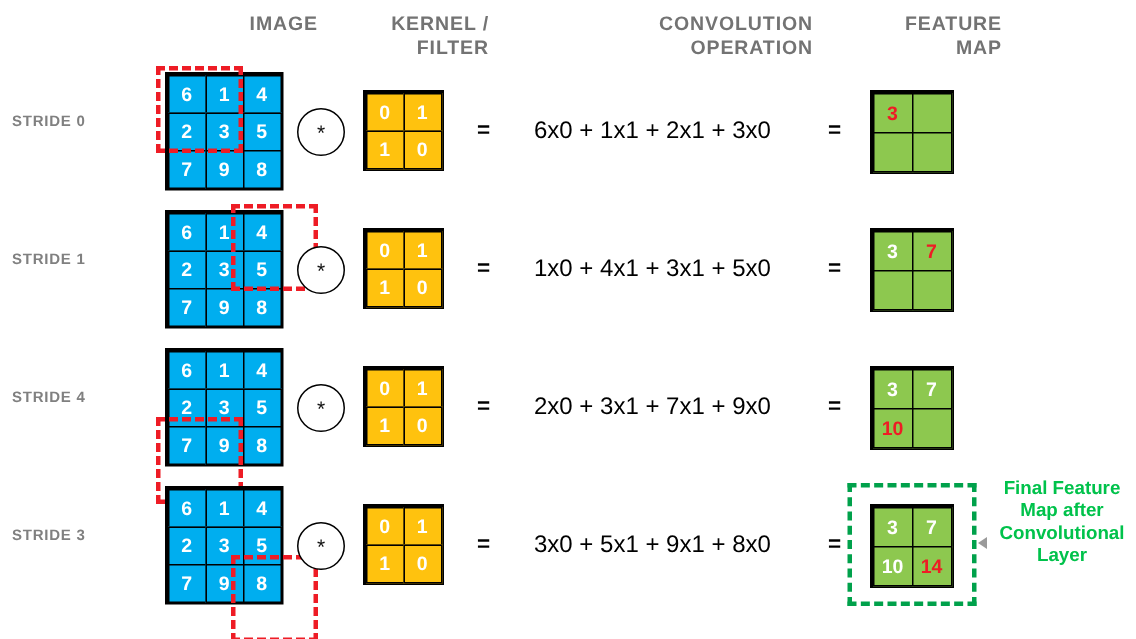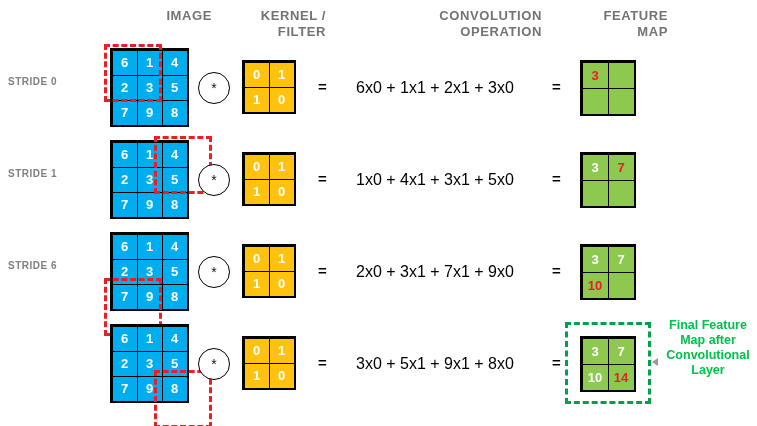--- a/index.html
+++ b/index.html
@@ -258,21 +258,21 @@
       <div class="equation">1x0 + 4x1 + 3x1 + 5x0</div>
       <div class="eq eq-2">=</div>
       <div class="grid fmap">
         <div class="cell green done">3</div>
         <div class="cell green newval">7</div>
         <div class="cell green empty"></div>
         <div class="cell green empty"></div>
       </div>
     </div>
     <div class="row" style="top: 222px;">
-      <div class="stride-label">STRIDE 6</div>
+      <div class="stride-label">STRIDE 4</div>
       <div class="grid image">
         <div class="cell blue">6</div>
         <div class="cell blue">1</div>
         <div class="cell blue">4</div>
         <div class="cell blue">2</div>
         <div class="cell blue">3</div>
         <div class="cell blue">5</div>
         <div class="cell blue">7</div>
         <div class="cell blue">9</div>
         <div class="cell blue">8</div>
@@ -289,20 +289,21 @@
       <div class="equation">2x0 + 3x1 + 7x1 + 9x0</div>
       <div class="eq eq-2">=</div>
       <div class="grid fmap">
         <div class="cell green done">3</div>
         <div class="cell green done">7</div>
         <div class="cell green newval">10</div>
         <div class="cell green empty"></div>
       </div>
     </div>
     <div class="row" style="top: 314px;">
+      <div class="stride-label">STRIDE 3</div>
       <div class="grid image">
         <div class="cell blue">6</div>
         <div class="cell blue">1</div>
         <div class="cell blue">4</div>
         <div class="cell blue">2</div>
         <div class="cell blue">3</div>
         <div class="cell blue">5</div>
         <div class="cell blue">7</div>
         <div class="cell blue">9</div>
         <div class="cell blue">8</div>

